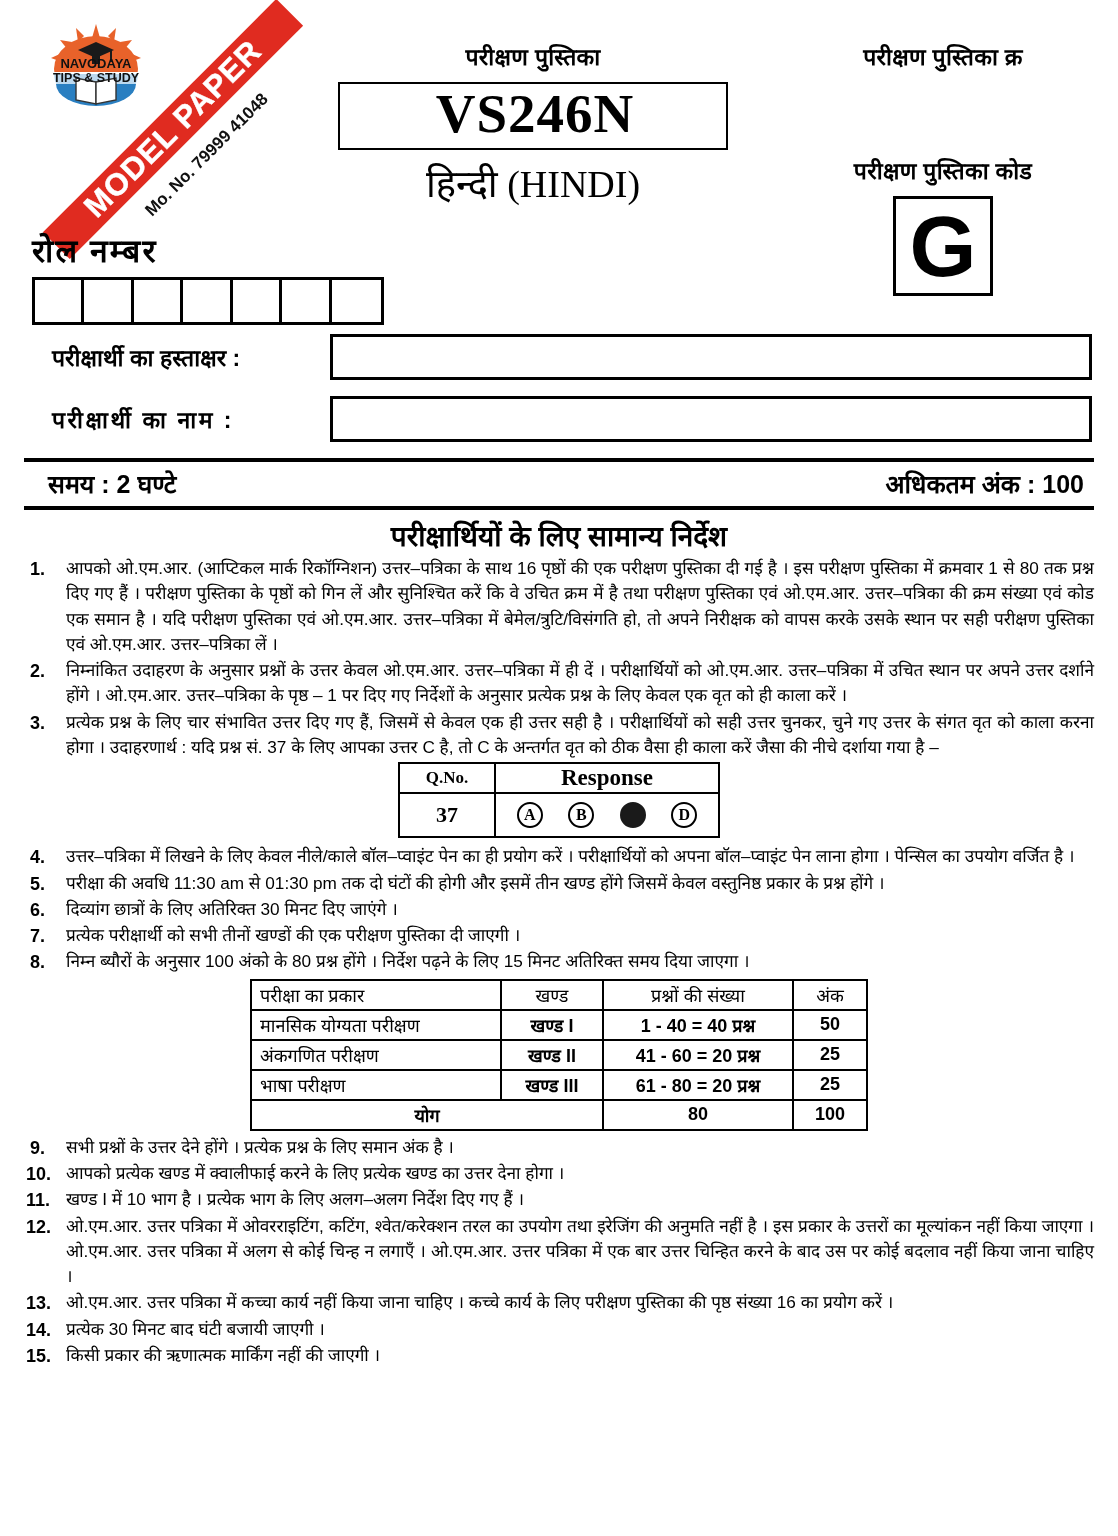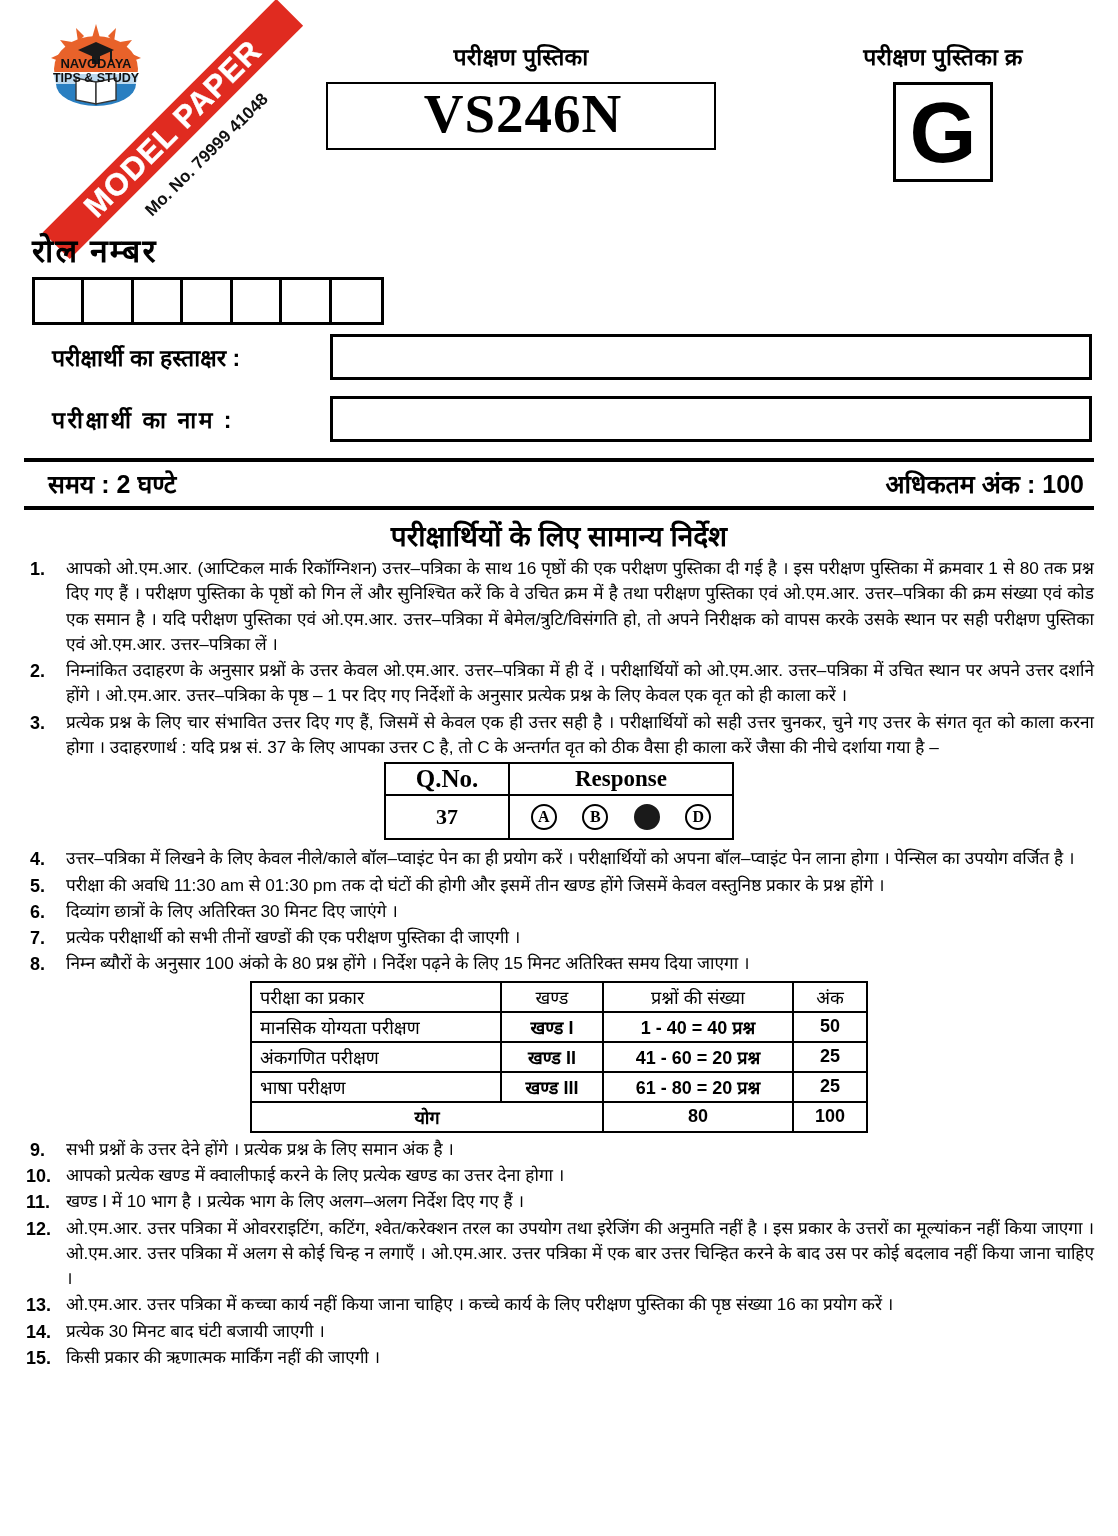--- a/index.html
+++ b/index.html
@@ -85,21 +85,21 @@
     font-weight: bold;
     font-size: 17px;
     line-height: 26px;
     text-align: center;
     font-family: "Liberation Sans", sans-serif;
   }
 
   
   .hdr-center {
     position: absolute;
-    left: 288px;
+    left: 300px;
     top: 40px;
     width: 430px;
     text-align: center;
   }
   .hdr-label {
     font-family: "Liberation Sans", sans-serif;
     font-weight: bold;
     font-size: 23px;
     letter-spacing: .3px;
   }
@@ -264,21 +264,21 @@
   table.resp {
     border-collapse: collapse;
     border: 2px solid #000;
     font-family: "Liberation Serif", serif;
   }
   table.resp th, table.resp td {
     border: 2px solid #000;
     text-align: center;
     font-weight: bold;
   }
-  table.resp th.qno { width: 86px; font-size: 25px; padding: 1px 18px; }
+  table.resp th.qno { width: 86px; font-size: 17px; padding: 1px 4px; }
   table.resp th.rsp { width: 210px; font-size: 23px; padding: 1px 6px; }
   table.resp td.qnum { font-size: 22px; padding: 8px 0; }
   table.resp td.bubbles { padding: 3px 8px; }
   .bubbles-inner {
     display: flex;
     justify-content: space-around;
     align-items: center;
   }
   .bub {
     width: 26px;
@@ -362,24 +362,26 @@
       <div class="ribbon"></div>
       <div class="ribbon-label">MODEL PAPER</div>
       <div class="ribbon-phone">Mo. No. 79999 41048</div>
     </div>
 
     <div class="hdr-center">
       <div class="hdr-label">परीक्षण पुस्तिका</div>
       <div class="code-box">
         <div class="code-box-text">VS246N</div>
       </div>
+      <div class="subject">हिन्दी (HINDI)</div>
     </div>
 
     <div class="hdr-right">
       <div class="hdr-label">परीक्षण पुस्तिका क्र</div>
+      <div class="hdr-label lbl2">परीक्षण पुस्तिका कोड</div>
       <div class="letter-box">
         <div class="letter-box-text">G</div>
       </div>
     </div>
 
     <div class="rollwrap">
       <div class="roll-label">रोल नम्बर</div>
       <div class="roll-grid">
         <div class="roll-cell"></div>
         <div class="roll-cell"></div>

